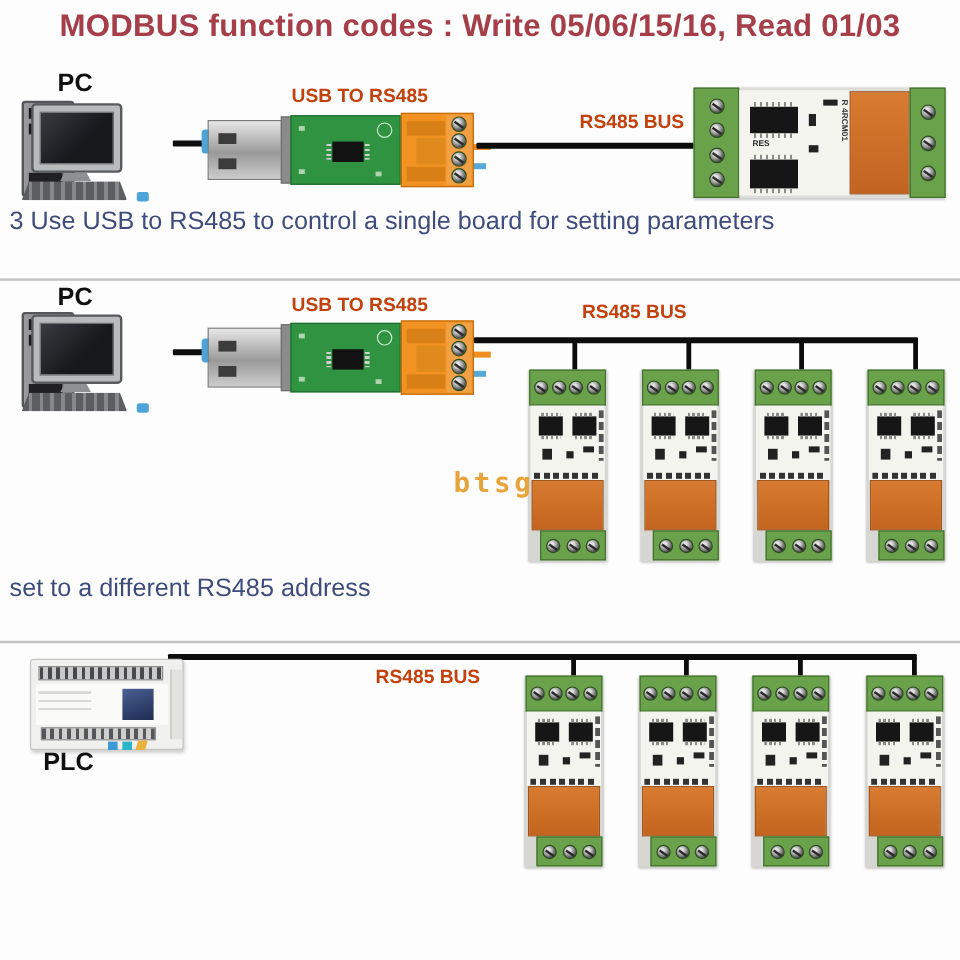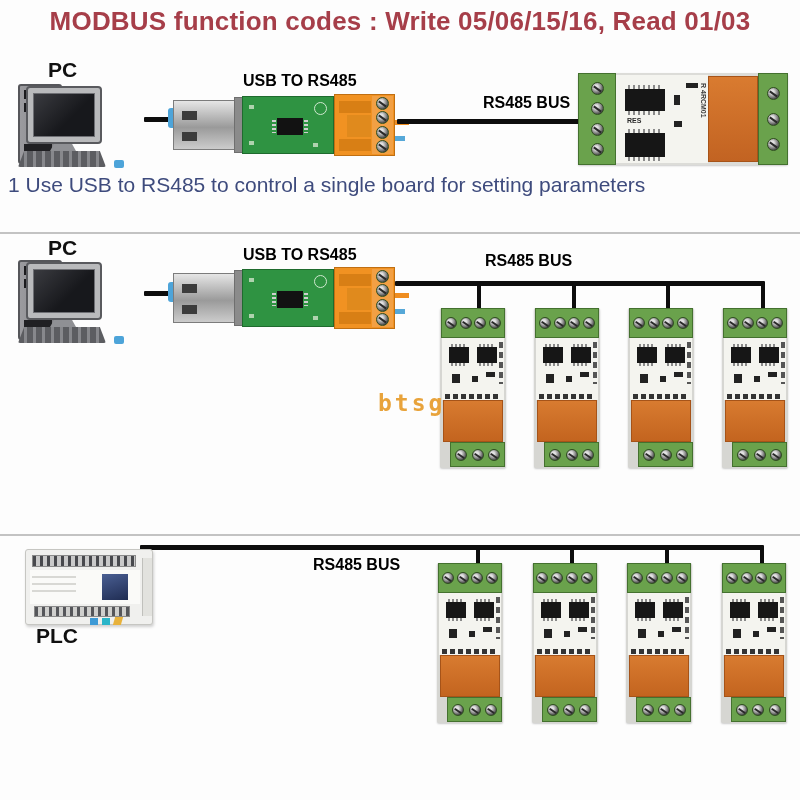--- a/index.html
+++ b/index.html
@@ -5,21 +5,21 @@
   :root{
     --header-text:#a63e49; --caption-text:#3e4b7d; --watermark:#e8a33b;
     --pcb-green:#2f9342; --terminal-green:#6aa24c; --relay-orange:#cd6d26;
     --adapter-orange:#f19222; --line-black:#0d0d0d; --divider-gray:#c3c3c3;
   }
   *{margin:0;padding:0;box-sizing:border-box}
   body{background:#fdfdfd;font-family:"Liberation Sans",sans-serif}
   .canvas{position:relative;width:800px;height:800px;background:#fdfdfd;overflow:hidden}
   .title{position:absolute;left:0;top:6px;width:800px;text-align:center;white-space:nowrap;
          font-size:26px;font-weight:700;color:var(--header-text);letter-spacing:.2px}
-  .lbl{position:absolute;font-size:16px;font-weight:600;color:#000000;white-space:nowrap}
+  .lbl{position:absolute;font-size:16px;font-weight:600;color:#c2410c;white-space:nowrap}
   .devlbl{position:absolute;font-size:21px;font-weight:700;color:#101010;white-space:nowrap}
   .caption{position:absolute;left:8px;color:var(--caption-text);font-size:21px;line-height:28px;white-space:nowrap}
   .divider{position:absolute;left:0;width:800px;height:2px;background:var(--divider-gray)}
   .line{position:absolute;height:5px;background:var(--line-black);border-radius:1px}
   .vline{position:absolute;width:4px;background:var(--line-black)}
   .bmark{position:absolute;width:10px;height:20px;background:#4da4d9;border-radius:3px}
   .watermark{position:absolute;font-family:"DejaVu Sans Mono",monospace;font-size:23px;font-weight:700;
              color:var(--watermark);letter-spacing:3px}
   .ph{position:absolute}
 
@@ -220,21 +220,21 @@
       </div>
       <div class="hb-relay"></div>
       <div class="hb-term-r">
         <span class="screw"></span>
         <span class="screw"></span>
         <span class="screw"></span>
       </div>
     </div>
 
     <div class="caption" style="top:171px">
-      <div>1 Use USB to RS485 to control a single board for setting parameters</div>
+      <div>3 Use USB to RS485 to control a single board for setting parameters</div>
     </div>
   </div>
 
   <div class="divider" style="top:232px"></div>
 
   <div>
     <div class="devlbl" style="left:48px;top:236px">PC</div>
     <div class="ph" style="left:18px;top:260px">
   <div class="pc">
     <div class="pc-tower">
@@ -381,20 +381,21 @@
     <div class="vb-relay"></div>
     <div class="vb-term-b">
       <span class="screw"></span>
       <span class="screw"></span>
       <span class="screw"></span>
     </div>
   </div>
 </div>
     <div class="watermark" style="left:378px;top:390px">btsg</div>
     <div class="caption" style="top:477px">
+      <div>set to a different RS485 address</div>
     </div>
   </div>
 
   <div class="divider" style="top:534px"></div>
 
   <div>
     <div class="line" style="left:140px;top:545px;width:624px"></div>
     <div class="ph" style="left:25px;top:549px">
       <div class="plc">
         <i class="plc-rail-t"></i>

